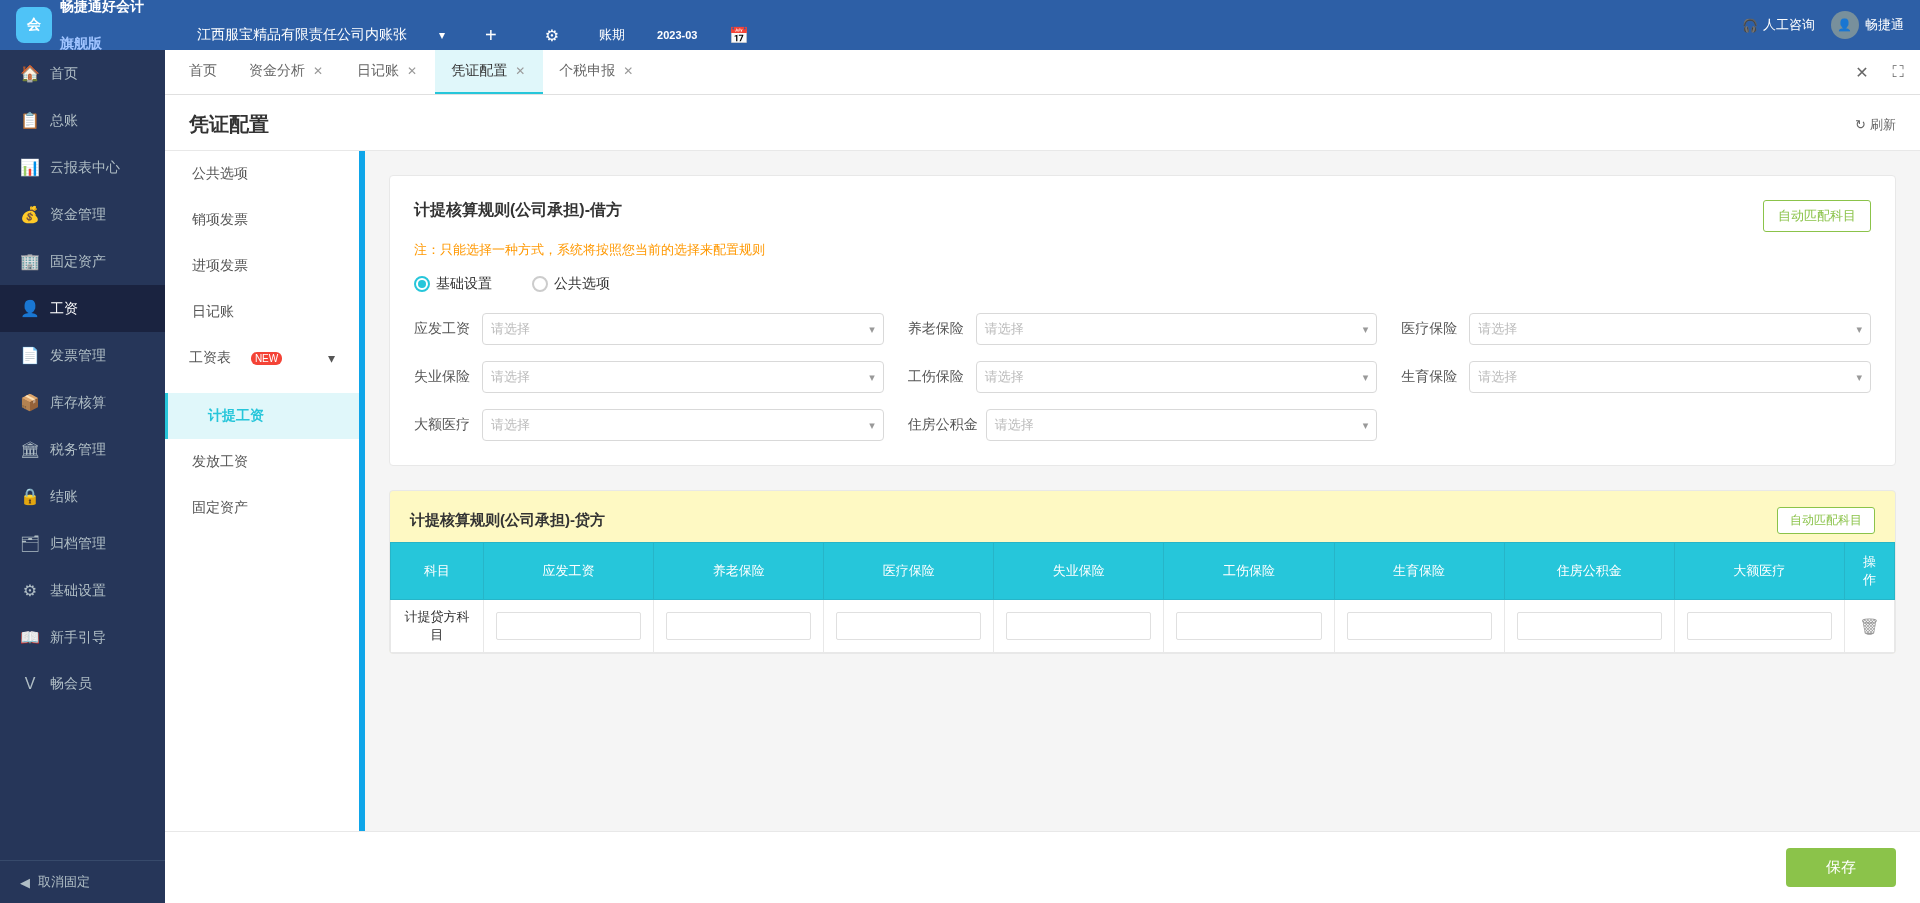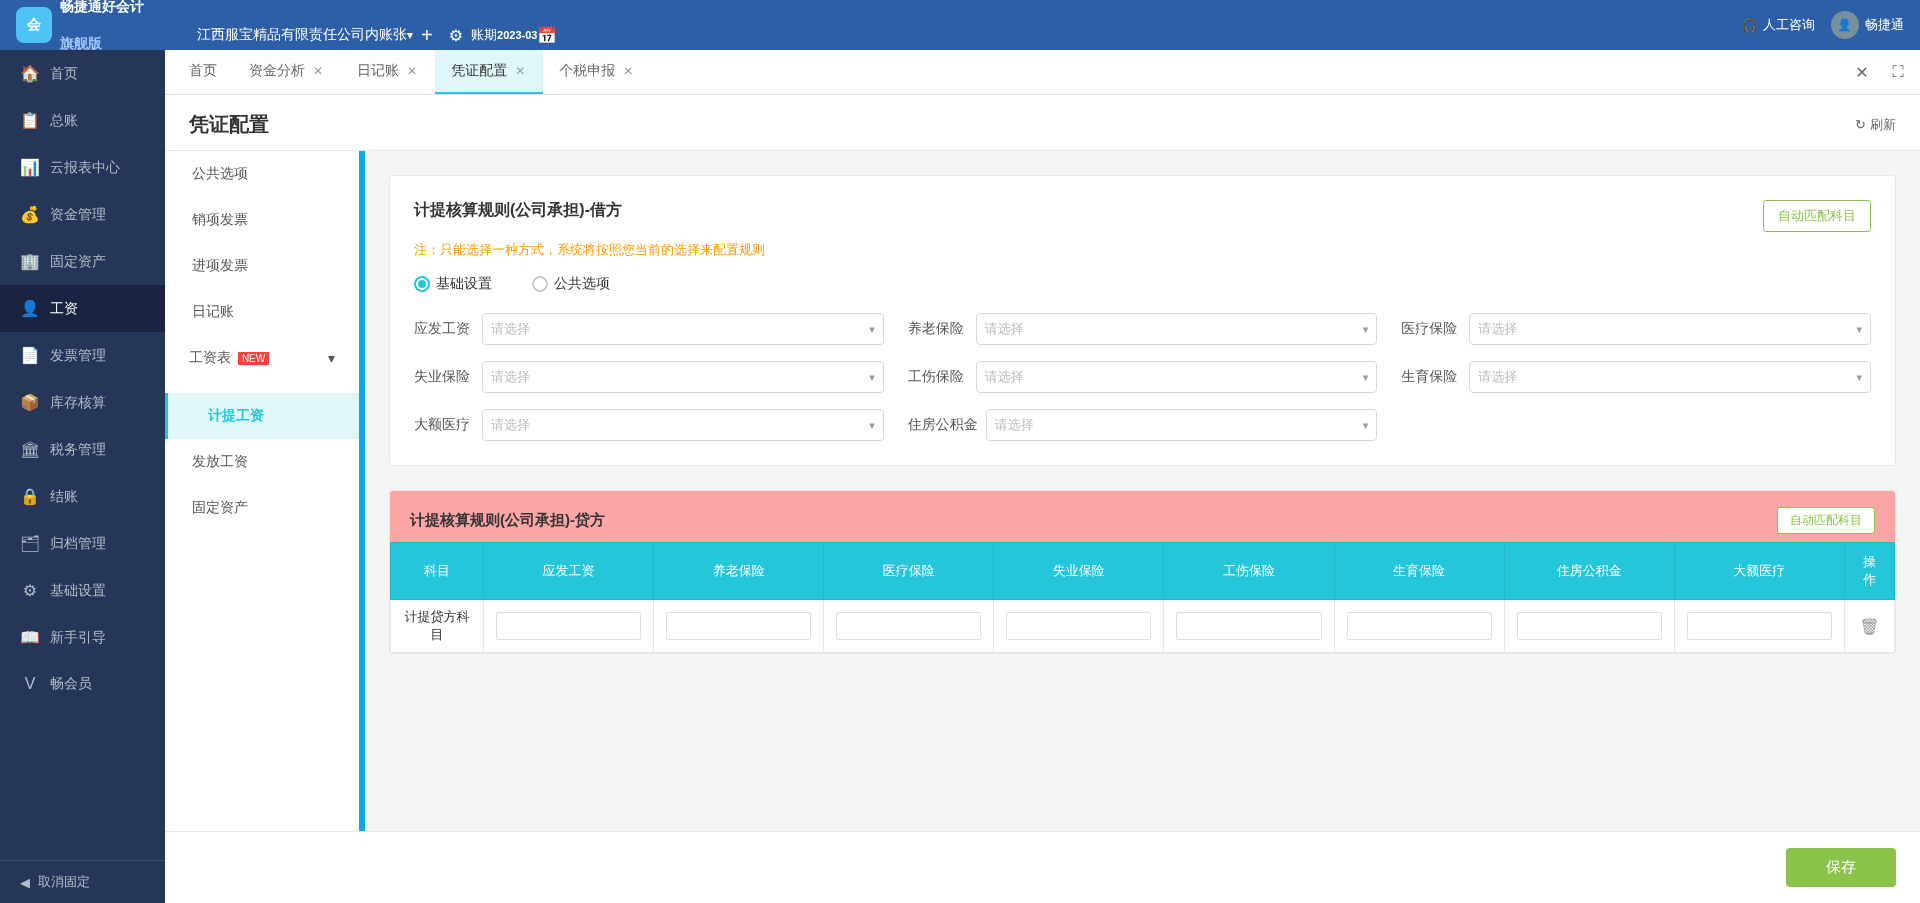--- a/index.html
+++ b/index.html
@@ -35,21 +35,21 @@
       color: white;
       font-weight: bold;
     }
     .logo-text { display: flex; flex-direction: column; line-height: 1.2; gap: 20px; }
     .logo-main { font-size: 14px; color: white; }
     .logo-sub { font-size: 14px; color: #a0c4ff; }
     .top-bar-center {
       flex: 1;
       display: flex;
       align-items: center;
-      gap: 0;
+      gap: 32px;
       padding-left: 16px;
       margin-top: 20px;
     }
     .company-name {
       color: white;
       font-size: 14px;
     }
     .chevron-down {
       color: white;
       font-size: 12px;
@@ -278,22 +278,22 @@
       padding: 14px 24px;
       font-size: 14px;
       color: #555;
       cursor: pointer;
     }
     .new-badge {
       background: #f44336;
       color: white;
       font-size: 10px;
       padding: 1px 4px;
-      border-radius: 1px;
-      margin-left: 3px;
+      border-radius: 6px;
+      margin-left: 16px;
     }
 
     
     .main-content {
       flex: 1;
       overflow-y: auto;
       padding: 24px;
     }
 
     
@@ -449,21 +449,21 @@
       border-radius: 4px;
       cursor: pointer;
     }
 
     
     .main-content::-webkit-scrollbar { width: 8px; }
     .main-content::-webkit-scrollbar-track { background: #f0f0f0; }
     .main-content::-webkit-scrollbar-thumb { background: #ccc; border-radius: 4px; }
 
     
-    .section2 { background: #fca5a5; border: 1px solid #e8e8e8; border-radius: 4px; }
+    .section2 { background: #fef9c3; border: 1px solid #e8e8e8; border-radius: 4px; }
     .section2-title {
       font-size: 15px;
       font-weight: bold;
       color: #333;
       padding: 16px 20px 8px 20px;
       display: flex;
       align-items: center;
       justify-content: space-between;
     }
     .auto-match-btn2 {

